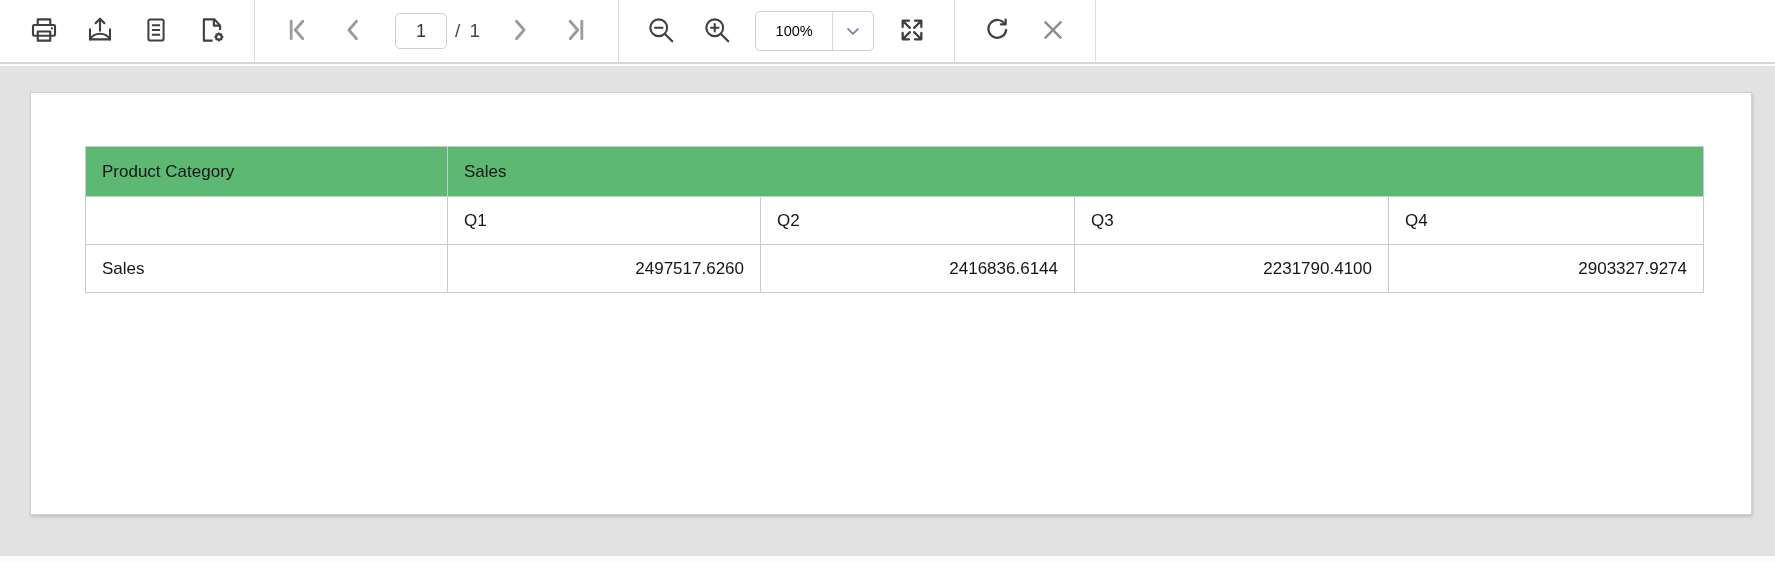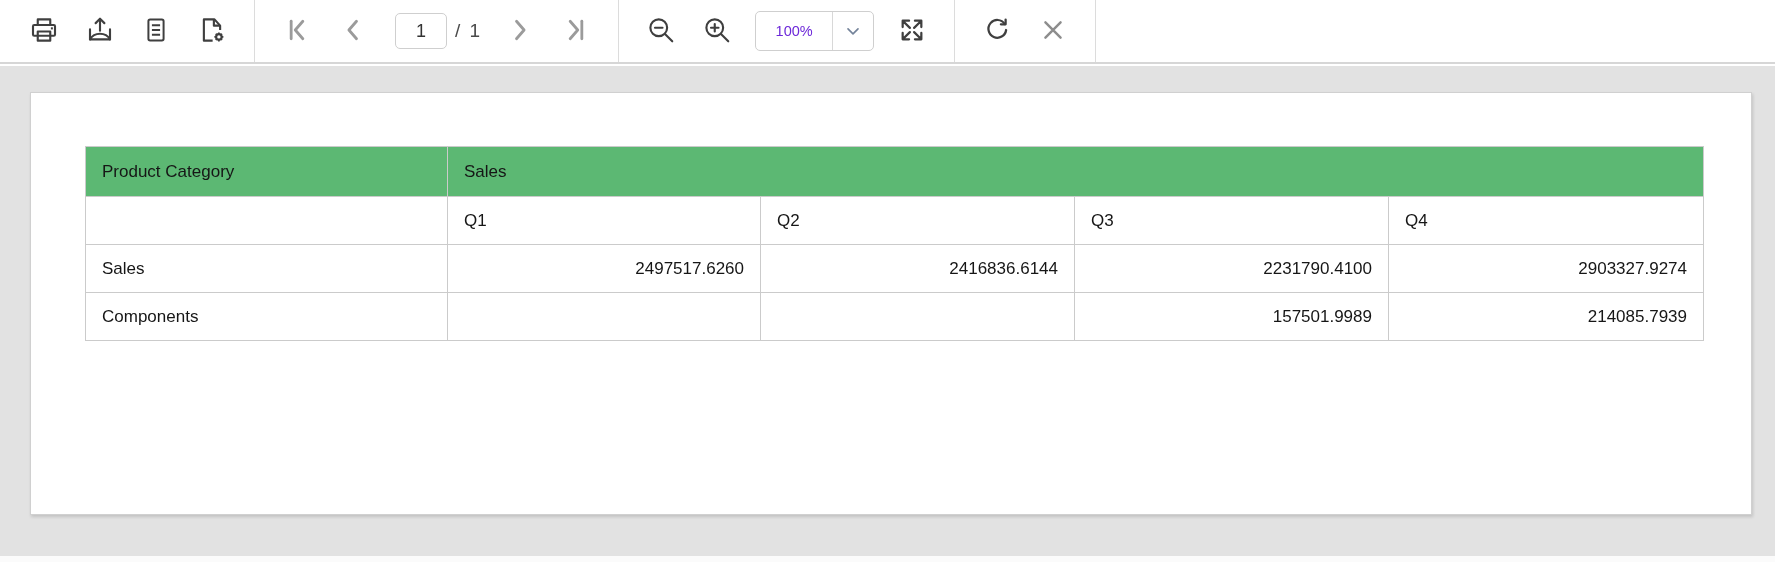--- a/index.html
+++ b/index.html
@@ -26,21 +26,21 @@
     text-align:center;font-size:18px;color:#333;font-family:"Liberation Sans",sans-serif;
     outline:none;box-sizing:border-box;background:#fff;
   }
   .page-count{font-size:19px;color:#4a4a4a;margin-right:10px;letter-spacing:2px;}
   .zoom-select{
     display:flex;align-items:stretch;height:38px;border:1.5px solid #cfcfcf;border-radius:5px;
     margin:0 10px;overflow:hidden;cursor:pointer;background:#fff;
   }
   .zoom-value{
     width:76px;display:flex;align-items:center;justify-content:center;
-    font-size:14.5px;color:#6d28d9;border-right:1px solid #d8d8d8;
+    font-size:14.5px;color:#000000;border-right:1px solid #d8d8d8;
   }
   .zoom-chevron{width:40px;display:flex;align-items:center;justify-content:center;}
   
   .viewer{
     position:absolute;left:0;top:66px;width:1775px;height:490px;
     background:#e2e2e2;
   }
   .report-page{
     position:absolute;left:30px;top:26px;width:1722px;height:423px;
     background:#ffffff;border:1px solid #d0d0d0;box-sizing:border-box;
@@ -247,25 +247,18 @@
 
   <tr class="data-row">
     <td class="cat-cell">Sales</td>
     <td class="num-cell">2497517.6260</td>
     <td class="num-cell">2416836.6144</td>
     <td class="num-cell">2231790.4100</td>
     <td class="num-cell">2903327.9274</td>
   </tr>
 
 
-  <tr class="data-row">
-    <td class="cat-cell">Components</td>
-    <td class="num-cell"></td>
-    <td class="num-cell"></td>
-    <td class="num-cell">157501.9989</td>
-    <td class="num-cell">214085.7939</td>
-  </tr>
 </tbody>
     </table>
 
   </div>
 </div>
 <div class="bottom-strip"></div>
 
 </body></html>

